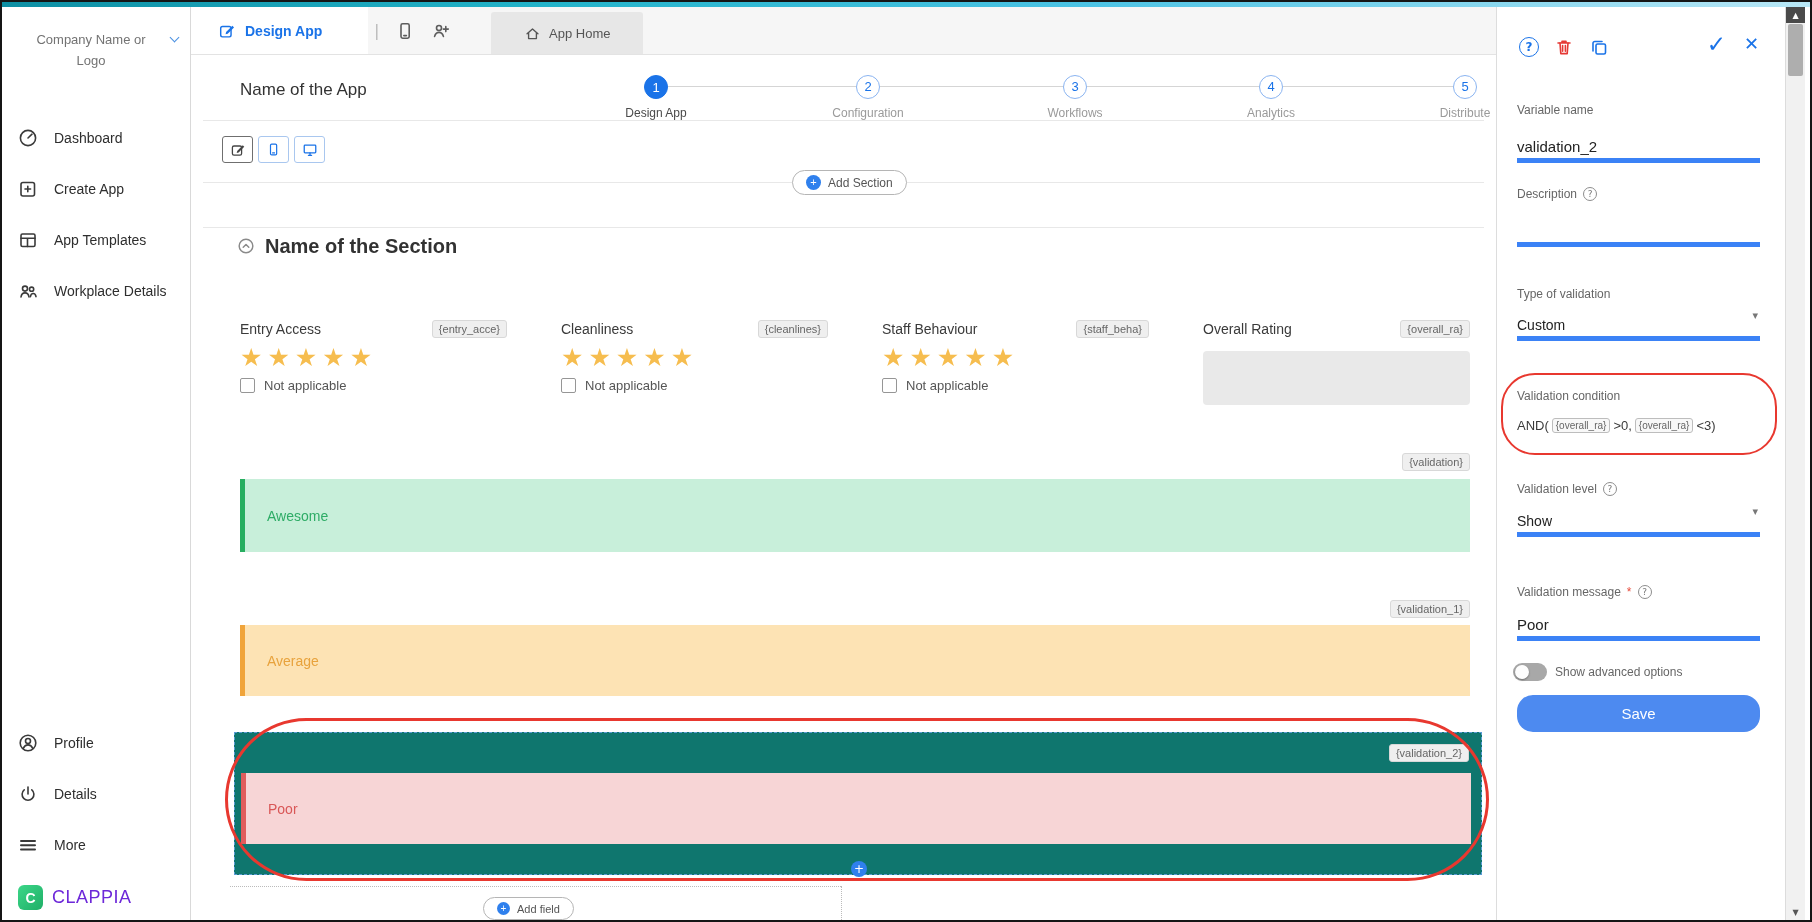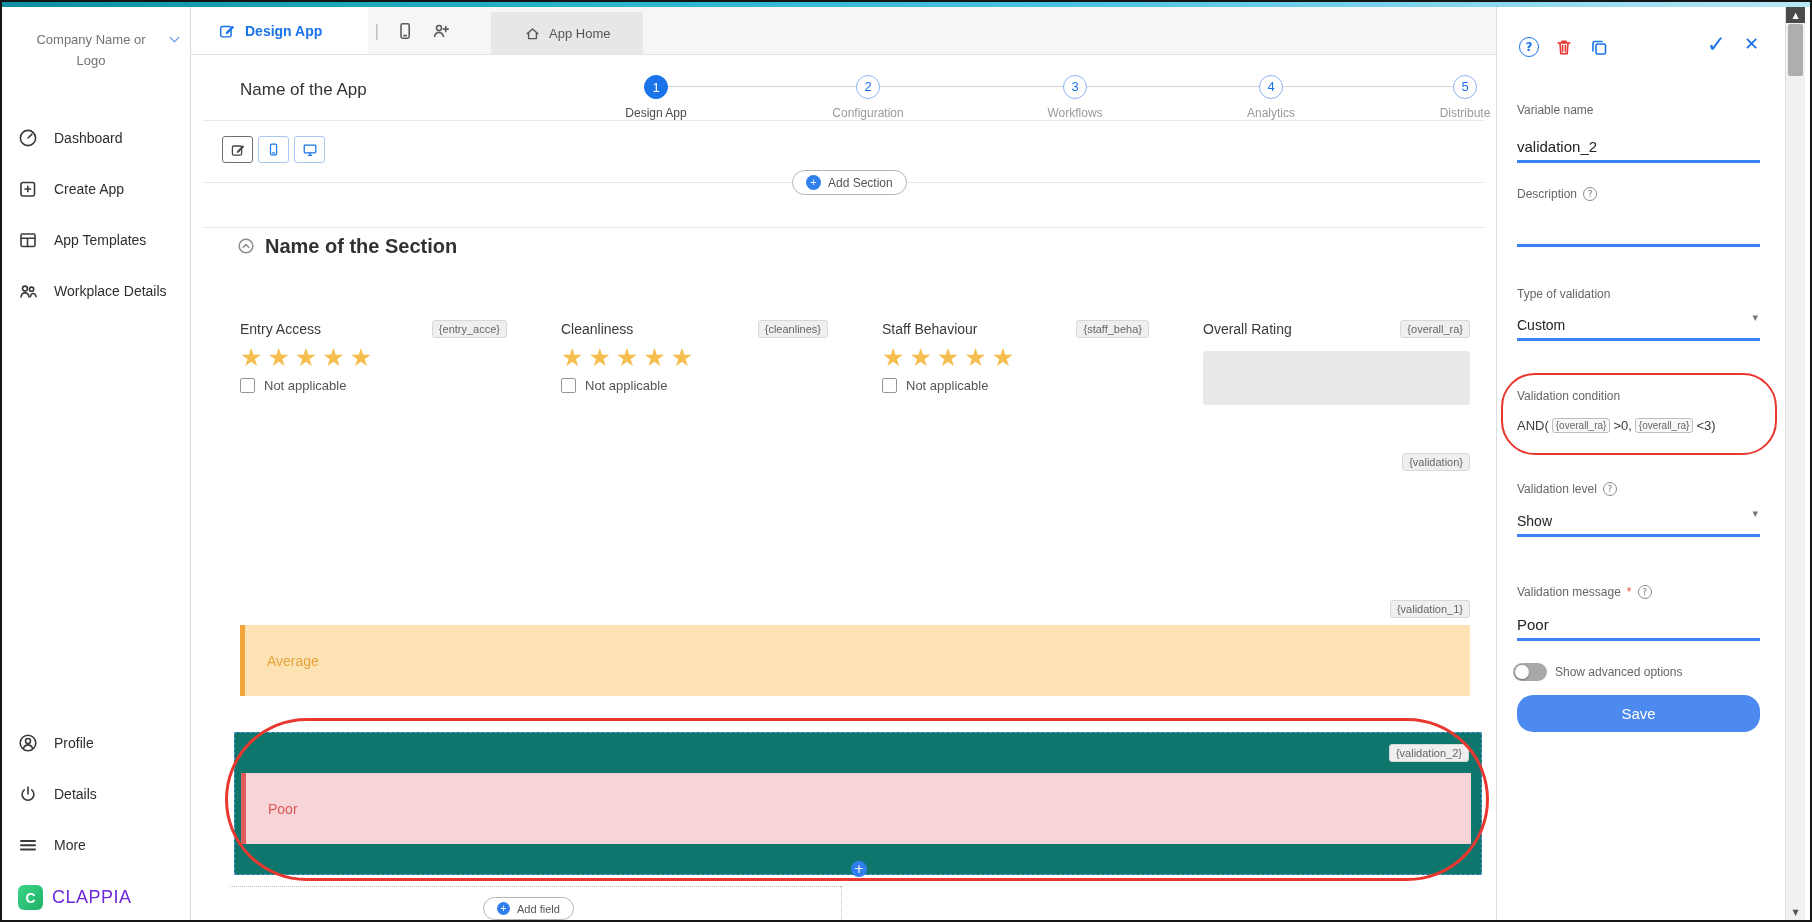--- a/index.html
+++ b/index.html
@@ -112,21 +112,21 @@
                font-size:12px; font-weight:bold; display:flex; align-items:center; justify-content:center; cursor:pointer; }
   .icon-btn { width:20px; height:20px; cursor:pointer; }
   .icon-trash { color:#e53935; }
   .icon-copy { color:#1a73e8; }
   .check-g { color:#1a73e8; font-size:23px; font-weight:bold; cursor:pointer; line-height:20px; }
   .close-g { color:#1a73e8; font-size:18px; cursor:pointer; line-height:20px; }
 
   .p-label { position:absolute; left:20px; font-size:12px; color:#666; display:flex; align-items:center; gap:6px; }
   .q-icon { width:14px; height:14px; border:1px solid #8d8d8d; border-radius:50%; color:#777;
             font-size:9px; display:inline-flex; align-items:center; justify-content:center; cursor:pointer; }
-  .p-input { position:absolute; left:20px; width:243px; border-bottom:3px solid #3b82f6;
+  .p-input { position:absolute; left:20px; width:243px; border-bottom:5px solid #3b82f6;
              font-size:15px; color:#222; cursor:text; }
   .p-select { cursor:pointer; }
   .caret { position:absolute; right:2px; bottom:4px; font-size:11px; color:#777; }
   .req { color:#e74c3c; }
 
   .cond-row { position:absolute; left:20px; top:406px; height:24px; display:flex; align-items:center;
               gap:3px; font-size:13px; color:#3a3a3a; white-space:nowrap; }
   .chip-sm { font-size:10px; color:#666; border:1px solid #bdbdbd; border-radius:3px;
              padding:1px 3px; background:#f8f8f8; }
 
@@ -365,20 +365,23 @@
     </div>
     <div class="field-col" style="left:1012px">
       <div class="f-head">
         <span class="f-label">Overall Rating</span>
         <span class="chip">{overall_ra}</span>
       </div>
       <div class="rating-input"></div>
     </div>
 
     <span class="chip vtag" style="top:398px">{validation}</span>
+    <div class="banner green">
+      <span>Awesome</span>
+    </div>
 
     <span class="chip vtag" style="top:545px">{validation_1}</span>
     <div class="banner orange">
       <span>Average</span>
     </div>
 
     <div class="sel-box">
       <span class="chip vtag">{validation_2}</span>
       <div class="banner red">
         <span>Poor</span>

